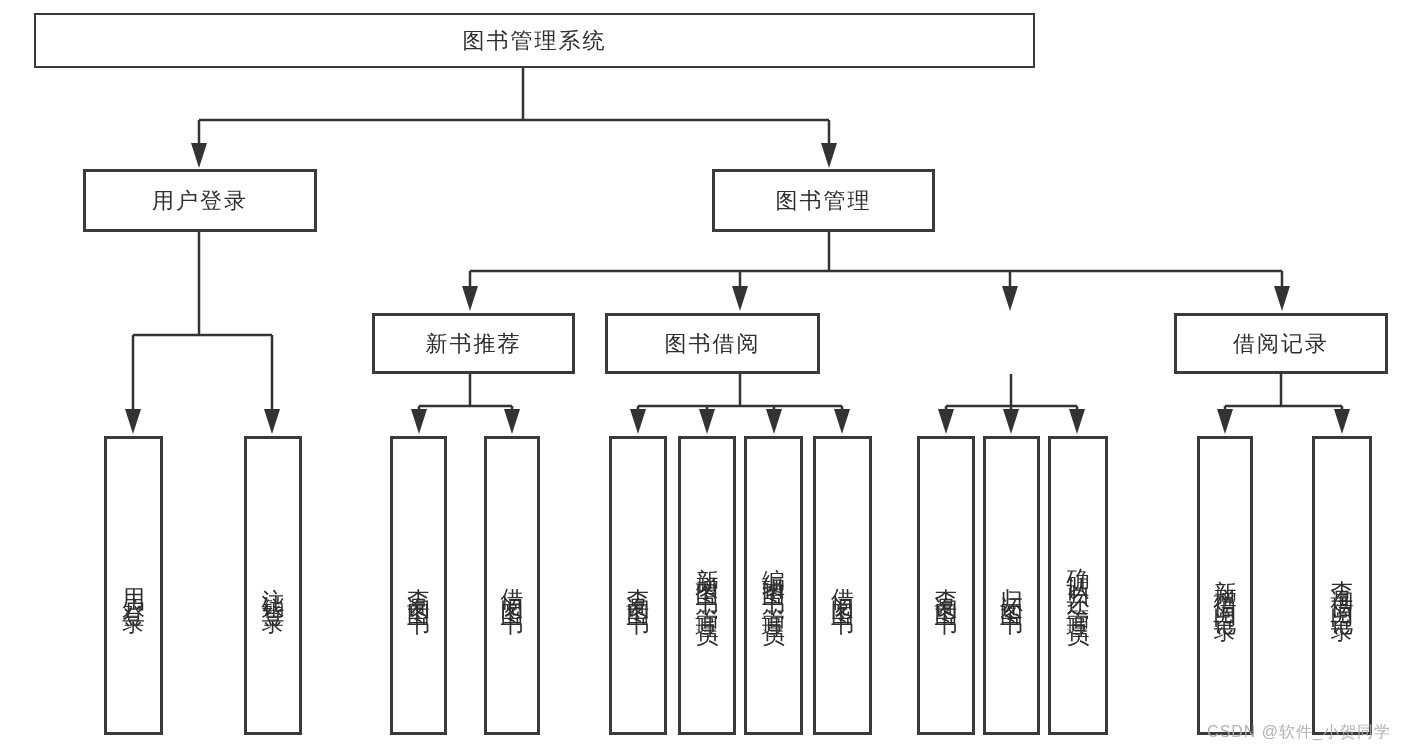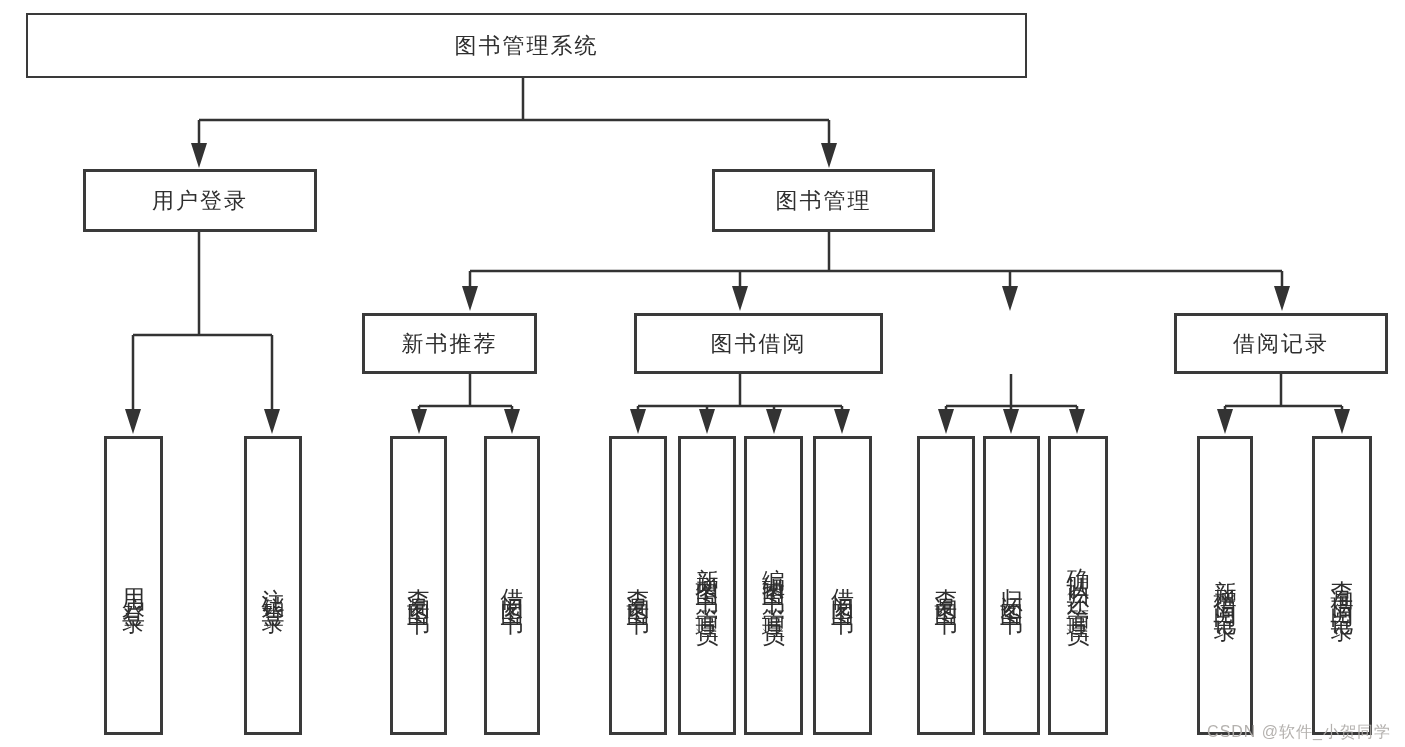--- a/index.html
+++ b/index.html
@@ -105,35 +105,35 @@
          M699 409 h16 L707 434 Z
          M766 409 h16 L774 434 Z
          M834 409 h16 L842 434 Z
          M938 409 h16 L946 434 Z
          M1003 409 h16 L1011 434 Z
          M1069 409 h16 L1077 434 Z
          M1217 409 h16 L1225 434 Z
          M1334 409 h16 L1342 434 Z"></path>
   </svg>
 
-  <div class="box root" style="left:26px;top:13px;width:1001px;height:65px">
+  <div class="box root" style="left:34px;top:13px;width:1001px;height:55px">
     <span class="hlbl">图书管理系统</span>
   </div>
 
   <div class="box" style="left:83px;top:169px;width:234px;height:63px">
     <span class="hlbl">用户登录</span>
   </div>
   <div class="box" style="left:712px;top:169px;width:223px;height:63px">
     <span class="hlbl">图书管理</span>
   </div>
 
-  <div class="box" style="left:362px;top:313px;width:175px;height:61px">
+  <div class="box" style="left:372px;top:313px;width:203px;height:61px">
     <span class="hlbl">新书推荐</span>
   </div>
-  <div class="box" style="left:634px;top:313px;width:249px;height:61px">
+  <div class="box" style="left:605px;top:313px;width:215px;height:61px">
     <span class="hlbl">图书借阅</span>
   </div>
   <div class="box" style="left:1174px;top:313px;width:214px;height:61px">
     <span class="hlbl">借阅记录</span>
   </div>
 
   <div class="box" style="left:104px;top:436px;width:59px;height:299px">
     <span class="vlbl">用户登录</span>
   </div>
   <div class="box" style="left:244px;top:436px;width:58px;height:299px">

